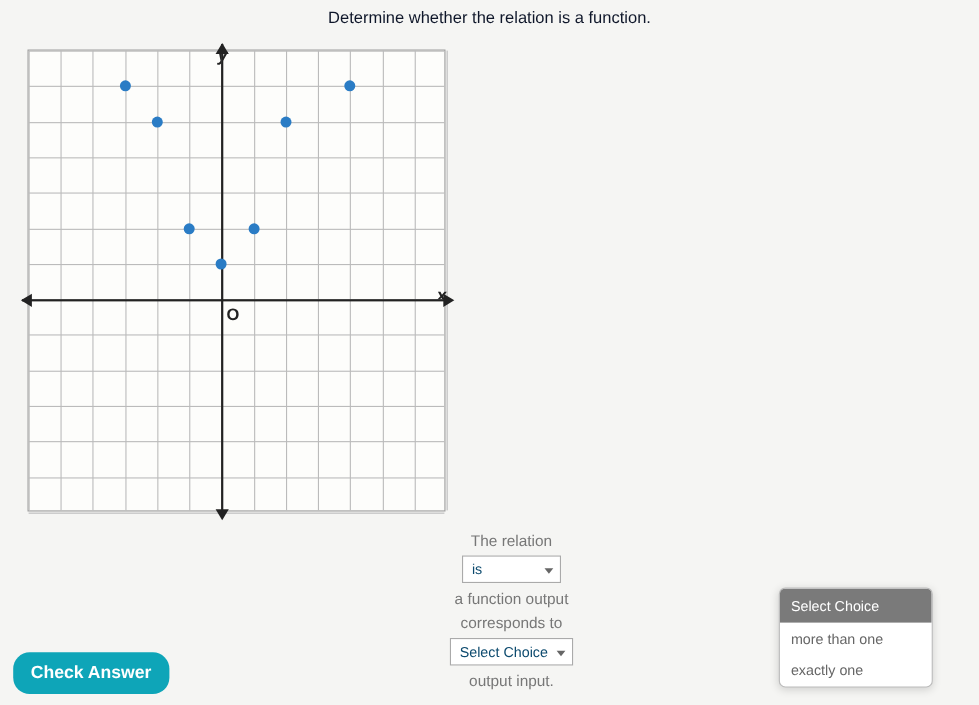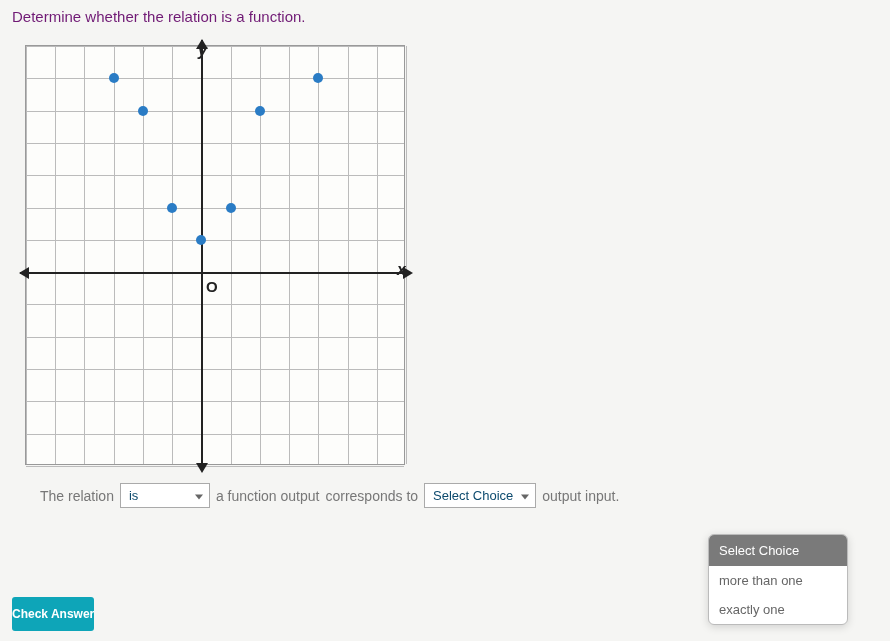--- a/index.html
+++ b/index.html
@@ -8,22 +8,23 @@
       background: #f5f5f3;
       width: 890px;
       height: 641px;
       padding: 0;
       color: #666;
       position: relative;
       overflow: hidden;
     }
     .prompt {
       font-size: 15px;
-      color: #701a75;
+      color: #0f172a;
       padding: 8px 12px 20px 12px;
+      text-align: center;
     }
     .graph-container {
       margin-left: 25px;
       margin-bottom: 18px;
     }
     .graph {
       position: relative;
       width: 380px;
       height: 420px;
       border: 1px solid #999;
@@ -107,20 +108,21 @@
       transform: translate(-50%, -50%);
     }
     .answer-row {
       display: flex;
       align-items: center;
       flex-wrap: nowrap;
       gap: 6px;
       margin-left: 40px;
       font-size: 14px;
       color: #777;
+      flex-direction: column;
     }
     .select-box {
       border: 1px solid #aaa;
       background: #fff;
       padding: 4px 22px 4px 8px;
       font-size: 13px;
       color: #0c4a6e;
       position: relative;
       cursor: pointer;
       white-space: nowrap;
@@ -160,24 +162,24 @@
       color: #666;
       cursor: pointer;
     }
     .check-btn {
       position: absolute;
       left: 12px;
       bottom: 10px;
       background: #0ea5b8;
       color: #fff;
       border: none;
-      padding: 10px 0;
-      font-size: 12px;
+      padding: 10px 16px;
+      font-size: 16px;
       font-weight: 600;
-      border-radius: 3px;
+      border-radius: 15px;
       cursor: pointer;
     }
   </style>
 </head>
 <body>
 
 <div class="prompt">Determine whether the relation is a function.</div>
 
 <div class="graph-container">
   <div class="graph" id="graph">

